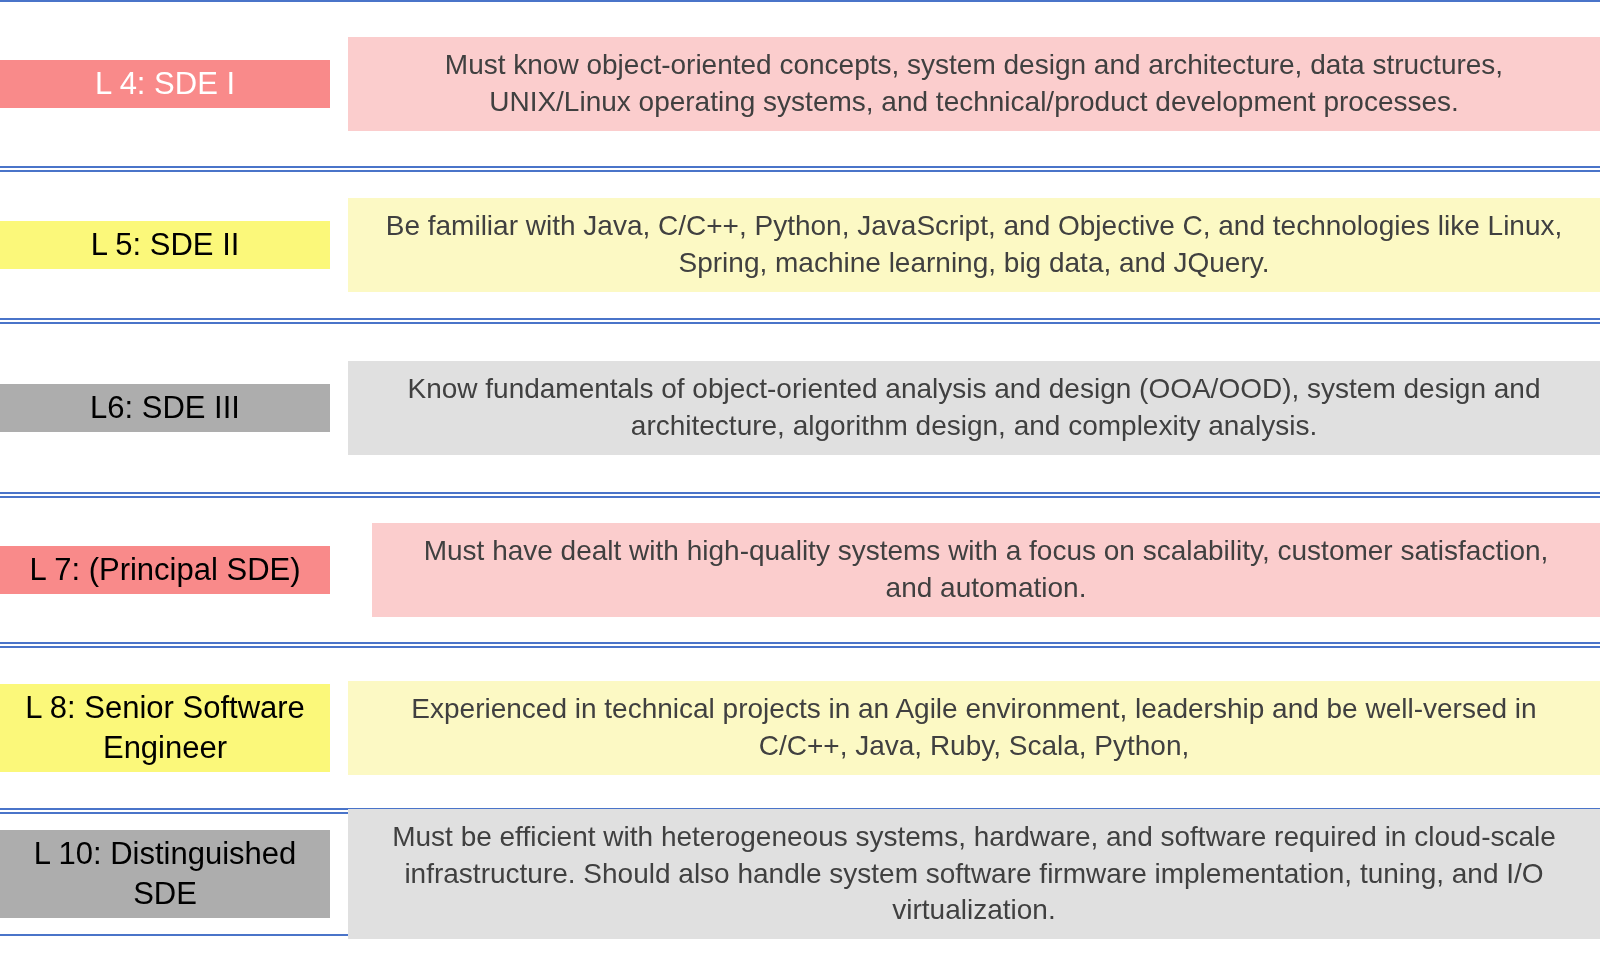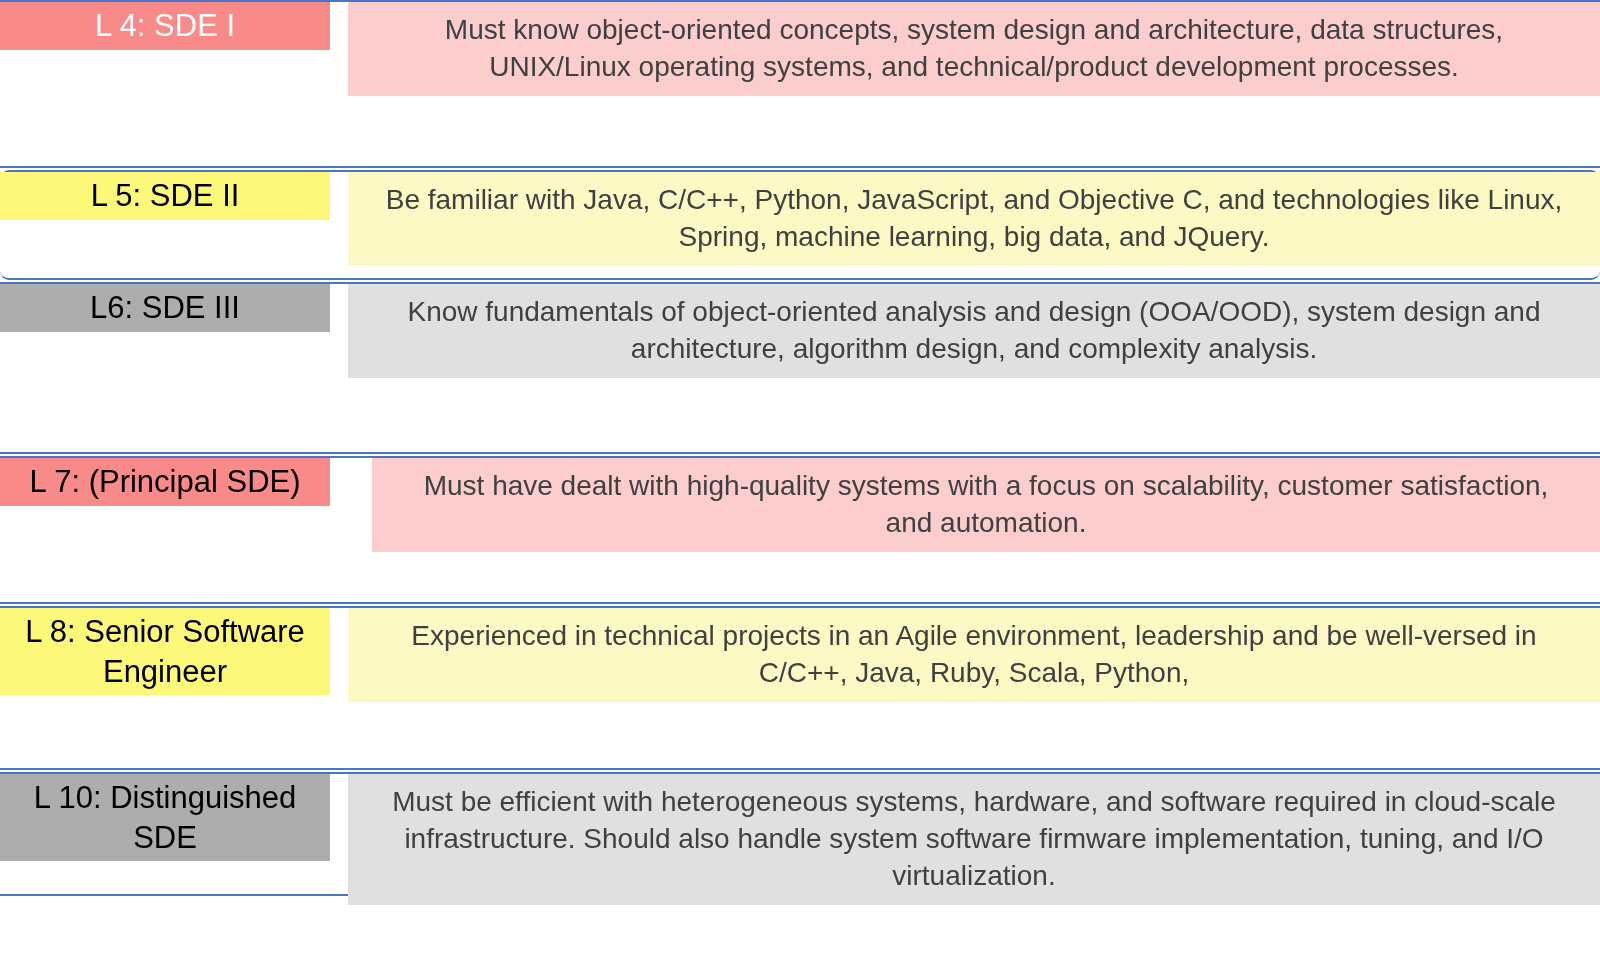--- a/index.html
+++ b/index.html
@@ -16,21 +16,21 @@
   #levels-table {
     width: 1600px;
     height: 966px;
     display: flex;
     flex-direction: column;
     box-sizing: border-box;
   }
   .level-row {
     display: flex;
     flex-direction: row;
-    align-items: flex-start;
+    align-items: center;
     box-sizing: border-box;
     border-top: 2px solid #4a74c9;
     border-bottom: 2px solid #4a74c9;
     margin-bottom: 2px;
   }
   .level-label {
     width: 330px;
     flex: 0 0 330px;
     display: flex;
     align-items: center;
@@ -52,21 +52,21 @@
     line-height: 1.32;
     color: #404040;
     box-sizing: border-box;
     padding: 10px 26px;
     margin-left: 18px;
   }
   .level-desc span { display: block; width: 100%; }
 
   
   .r0 { height: 168px; }
-  .r1 { height: 110px; border-radius: 9px; }
+  .r1 { height: 150px; }
   .r2 { height: 172px; }
   .r3 { height: 148px; gap: 24px; }
   .r4 { height: 164px; }
   .r5 { height: 124px; }
 
   .tone-red   .level-label { background: #f98a8a; }
   .tone-red   .level-desc  { background: #fbcdcd; }
   .tone-yellow .level-label { background: #fbf87a; }
   .tone-yellow .level-desc  { background: #fcf9c4; }
   .tone-gray  .level-label { background: #adadad; }

